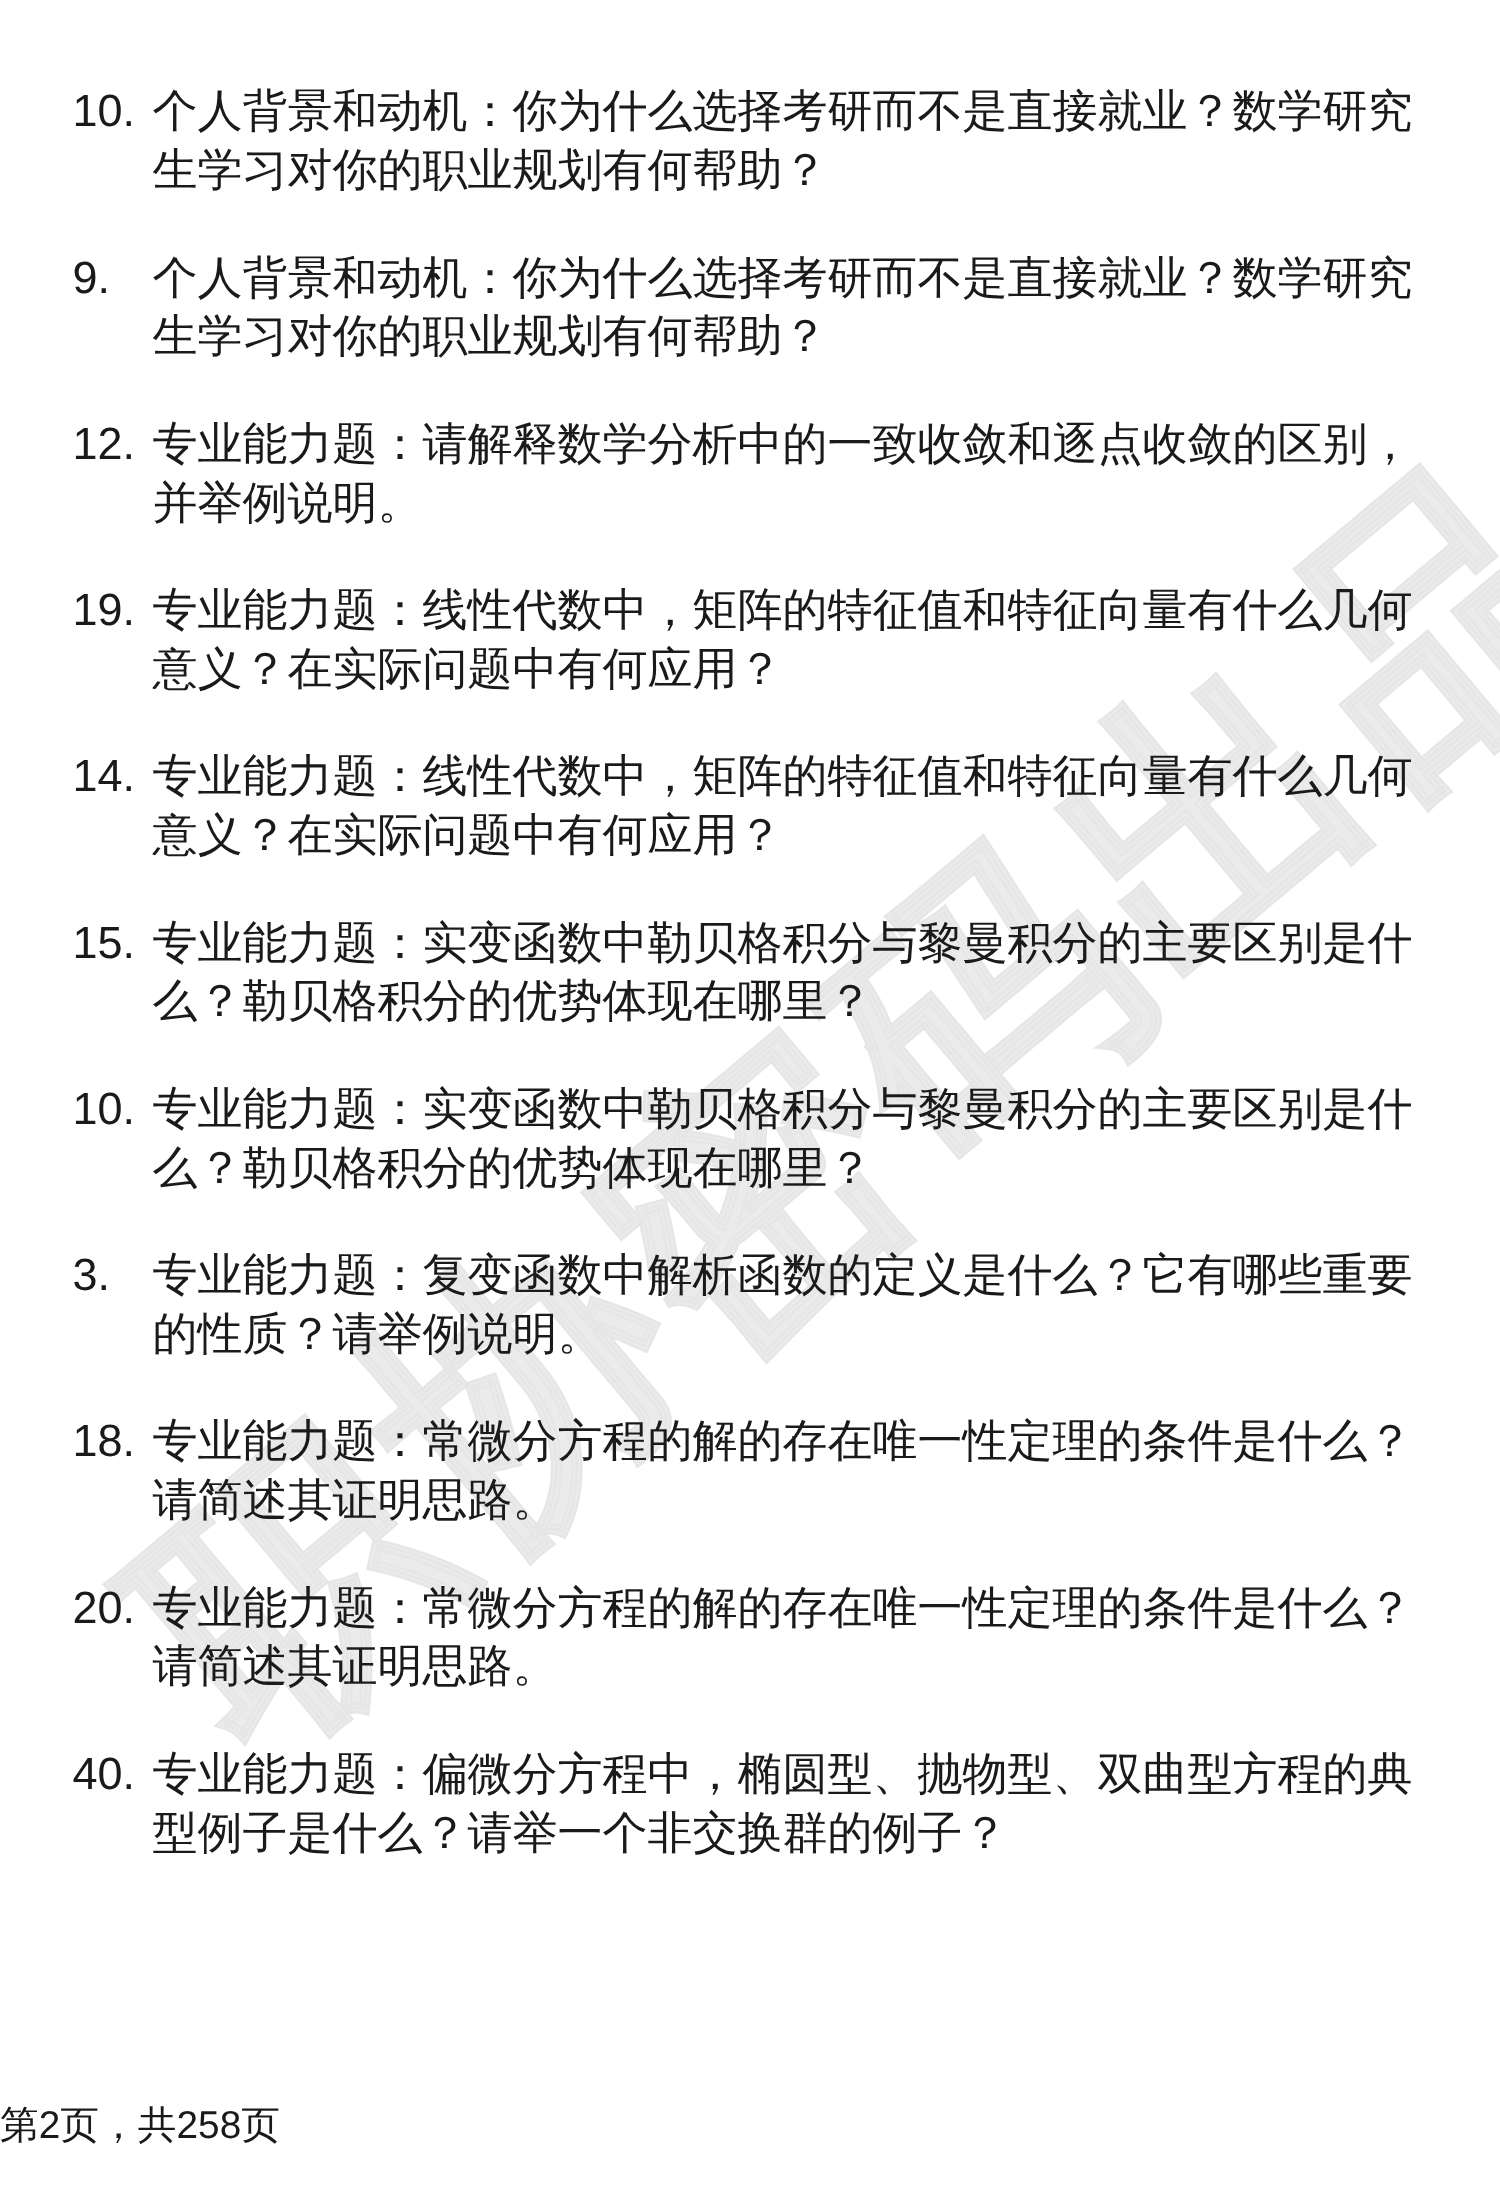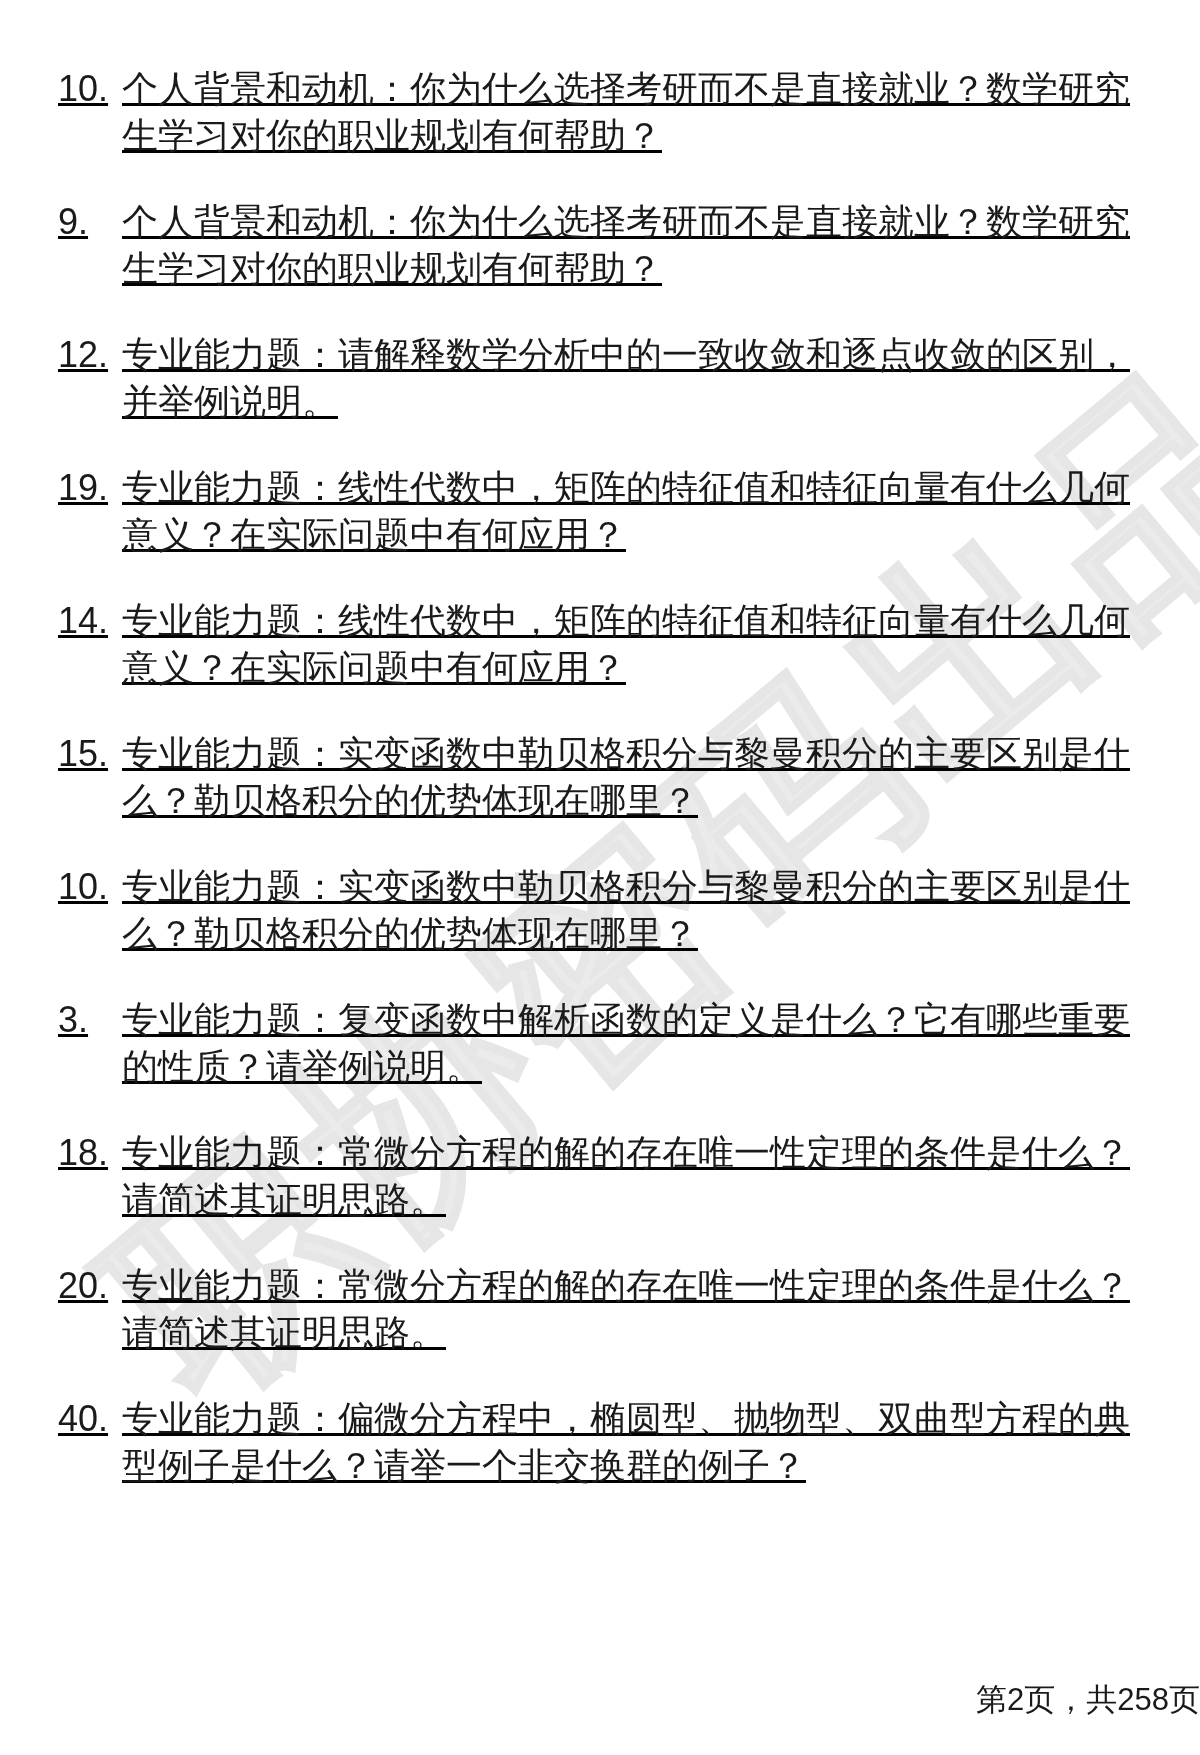--- a/index.html
+++ b/index.html
@@ -31,21 +31,20 @@
     transform: rotate(-40deg);
     z-index: 0;
     user-select: none;
   }
   .content {
     position: absolute;
     left: 58px;
     top: 65px;
     width: 1100px;
     z-index: 1;
-    text-decoration: underline;
   }
   .question {
     display: flex;
     align-items: flex-start;
     margin-bottom: 39px;
     color: #1a1a1a;
     font-size: 36px;
     line-height: 47px;
   }
   .q-num {
@@ -54,21 +53,21 @@
   }
   .q-text {
     width: 1026px;
     max-width: 1026px;
   }
   .footer {
     position: absolute;
     left: 0;
     top: 1680px;
     width: 1200px;
-    text-align: right;
+    text-align: left;
     font-size: 31px;
     line-height: 40px;
     color: #1a1a1a;
     z-index: 1;
   }
 </style>
 </head>
 <body>
 
 <div class="page">

